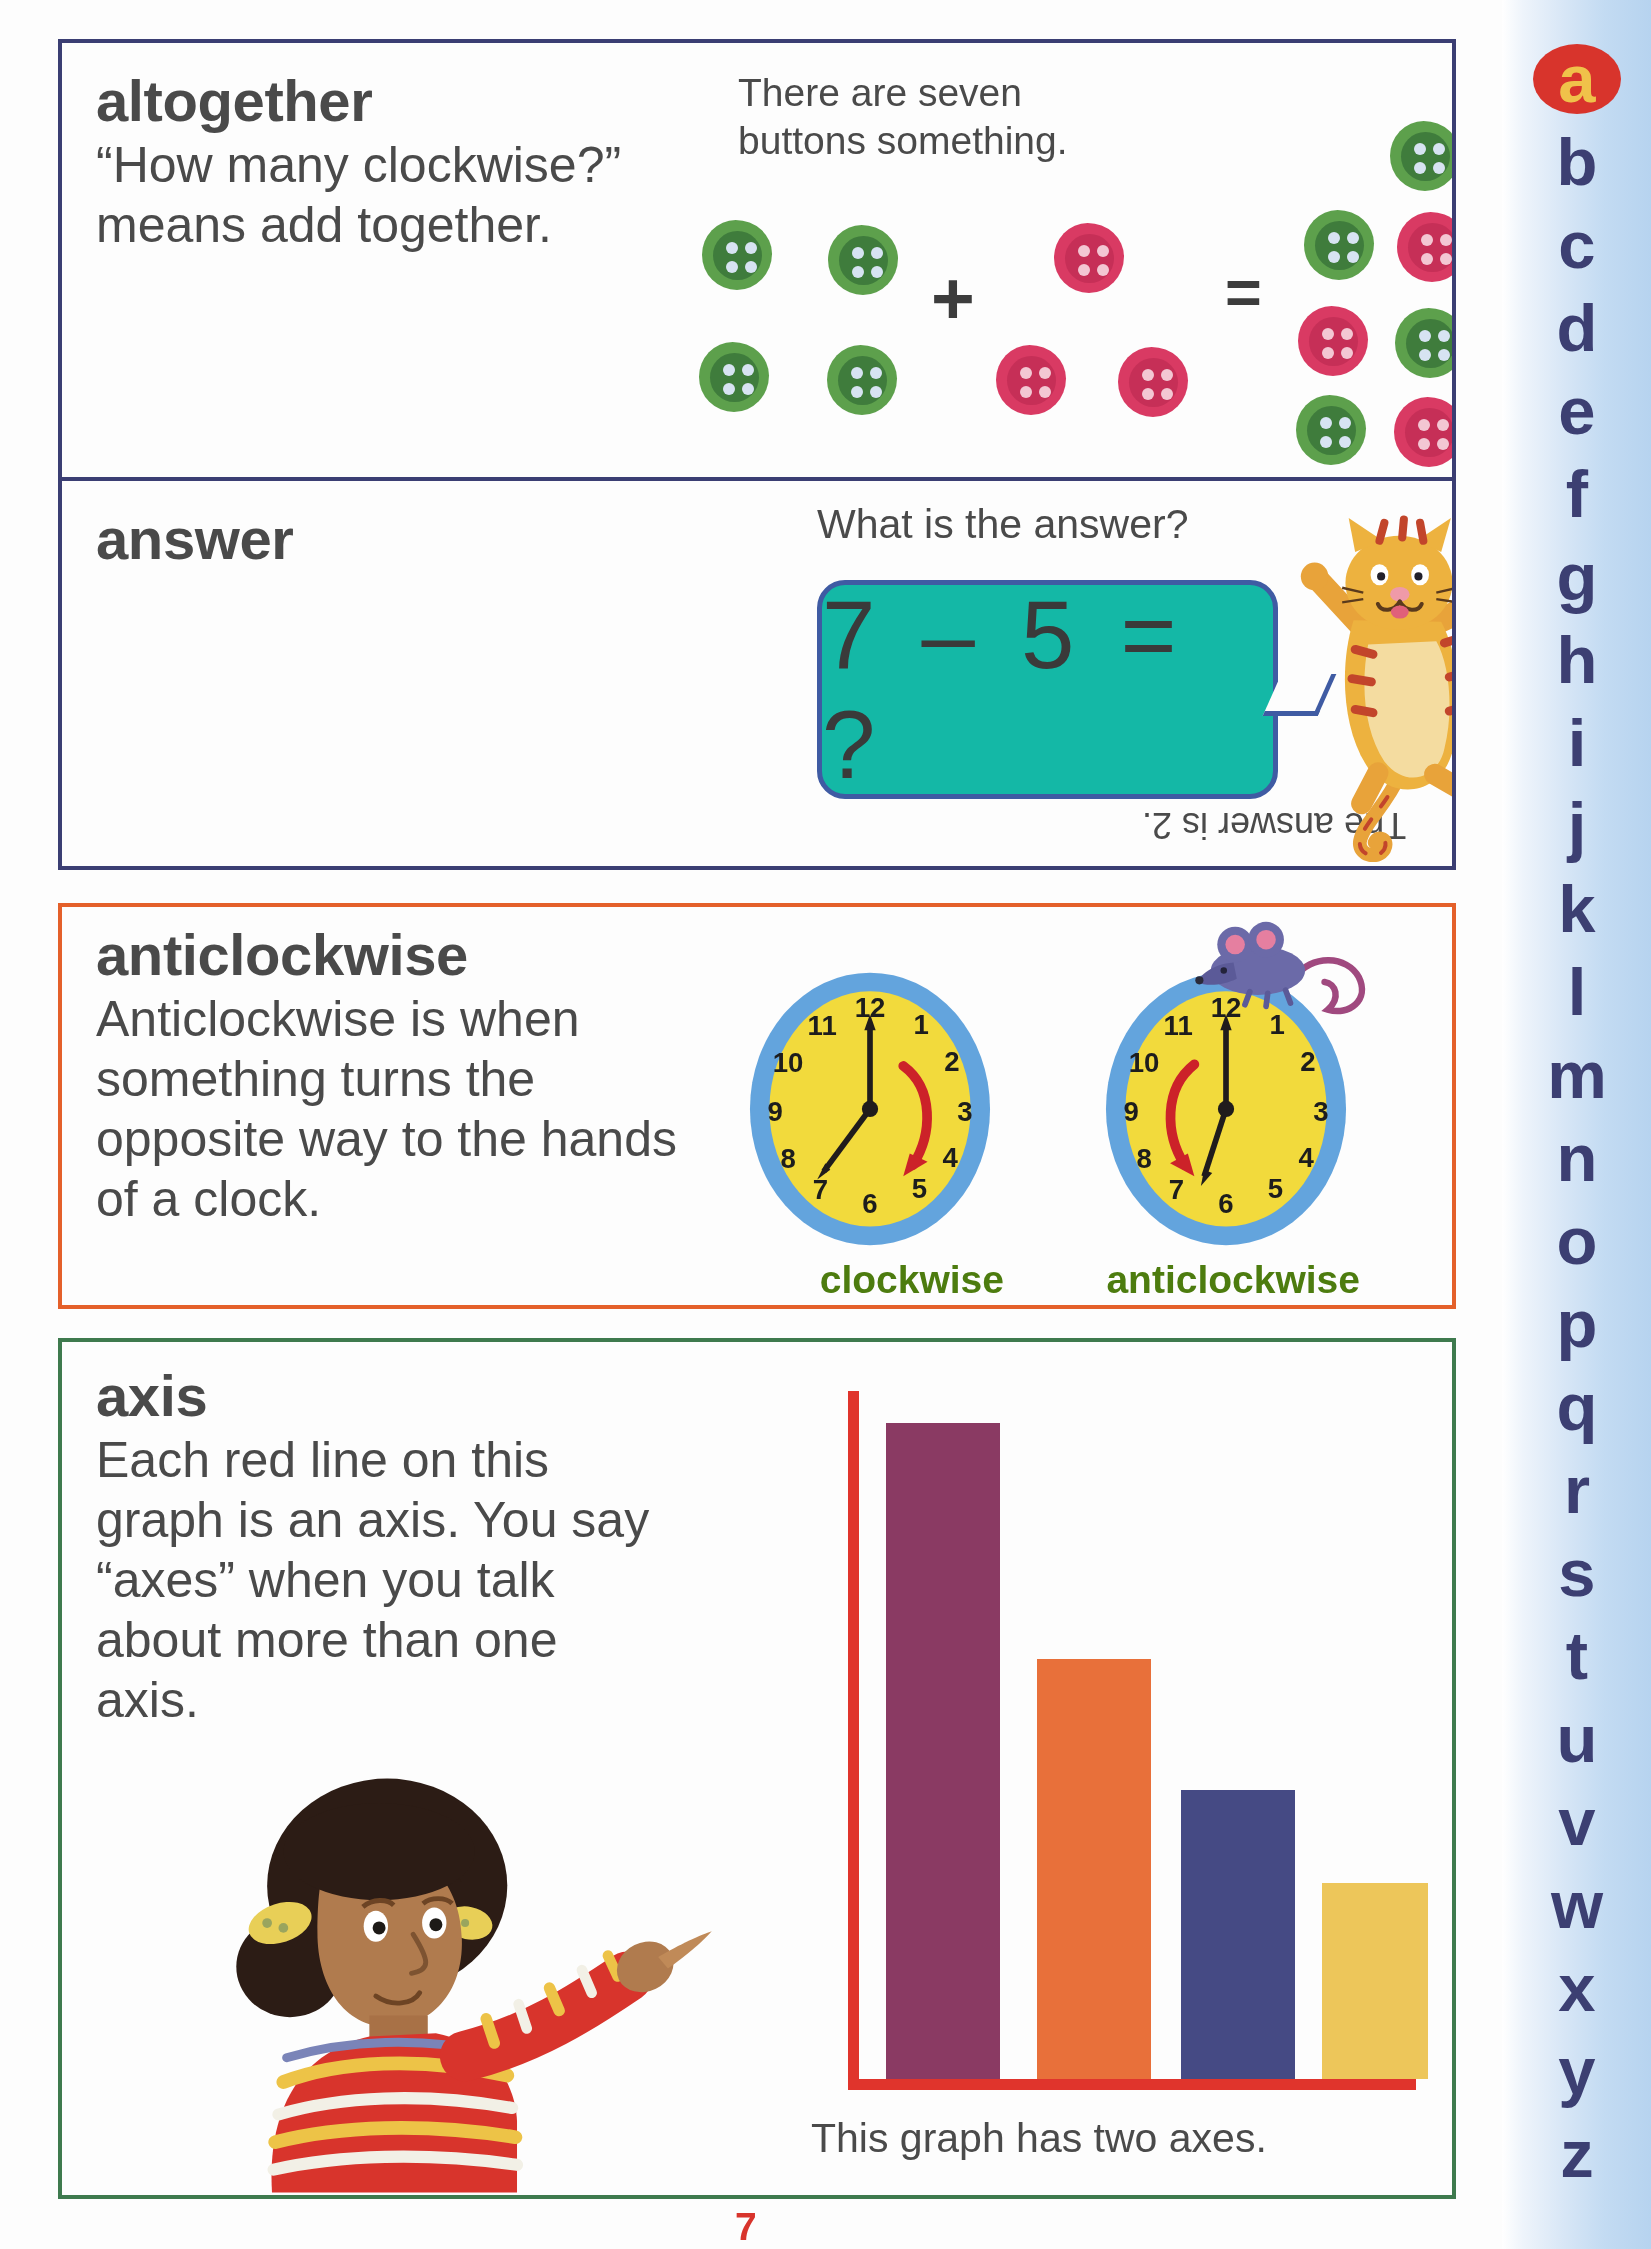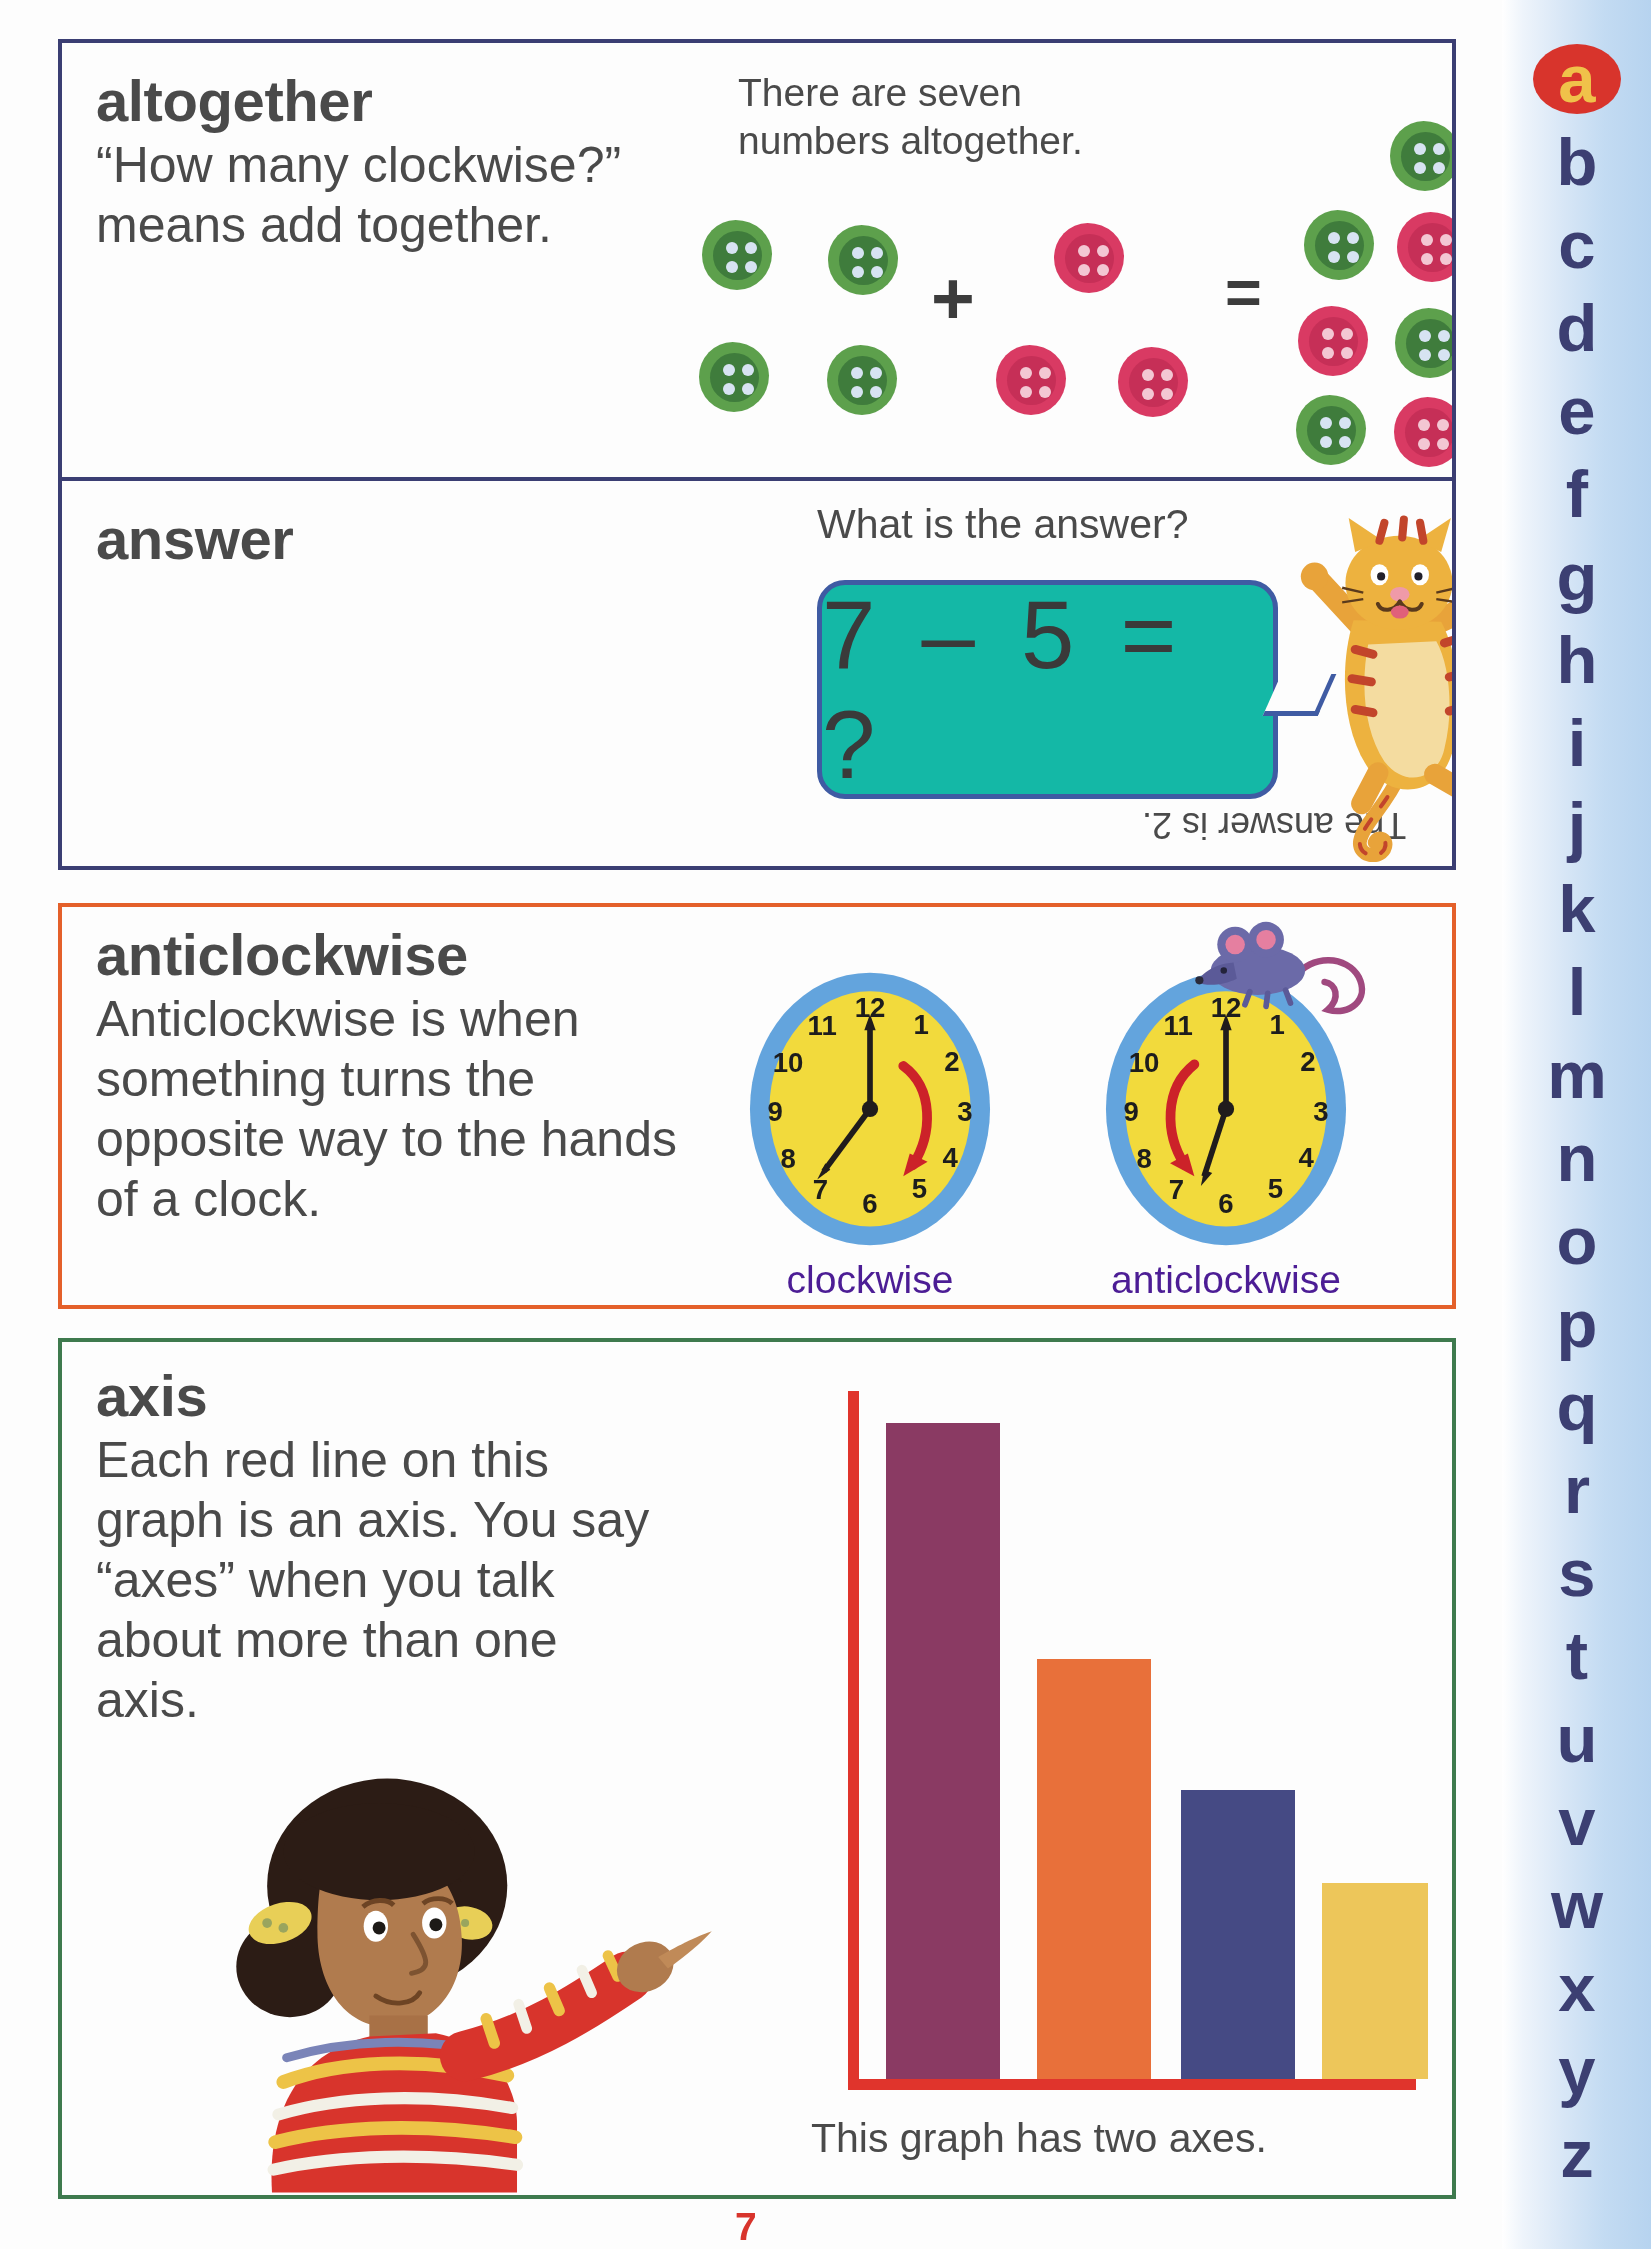--- a/index.html
+++ b/index.html
@@ -183,23 +183,24 @@
   #cat { position: absolute; left: 1202px; top: 24px; width: 244px; height: 357px; }
 
   
   #p-anticlockwise { left: 58px; top: 903px; width: 1398px; height: 406px; }
   #anti-text { position: absolute; left: 34px; top: 18px; width: 601px; }
   .clock-wrap { position: absolute; top: 60px; }
   .clock-label {
     position: absolute;
     top: 291px;
     width: 100%;
-    text-align: center;
+    text-align: right;
     font-size: 39px;
-    color: #4c1d95;
+    color: #4d7c0f;
+    font-weight: bold;
   }
 
   
   #p-axis { left: 58px; top: 1338px; width: 1398px; height: 861px; }
   #axis-text { position: absolute; left: 34px; top: 24px; width: 568px; }
 
   #graph { position: absolute; left: 731px; top: 41px; width: 633px; height: 715px; }
   #y-axis {
     position: absolute; left: 55px; top: 8px;
     width: 10.6px; height: 689px; background: #e0342c;
@@ -242,21 +243,21 @@
   <div class="bleed" style="left:1120px; top:1202px; font-size:39px;">get smaller</div>
   <div class="bleed" style="left:1056px; top:1981px; font-size:41px;">January</div>
 
   <div class="panel navy" id="p-altogether">
 
     <div id="alt-text">
       <div class="headword">altogether</div>
       <div class="defn">“How many clockwise?” means add together.</div>
     </div>
 
-    <div id="alt-sent" class="caption">There are seven numbers altogether.</div>
+    <div id="alt-sent" class="caption">There are seven buttons something.</div>
 
     <div class="btn-group">
       <div class="btn green" style="left:640px; top:177px;">
           <div class="inner">
             <span class="hole h1"></span>
             <span class="hole h2"></span>
             <span class="hole h3"></span>
             <span class="hole h4"></span>
           </div>
         </div>

